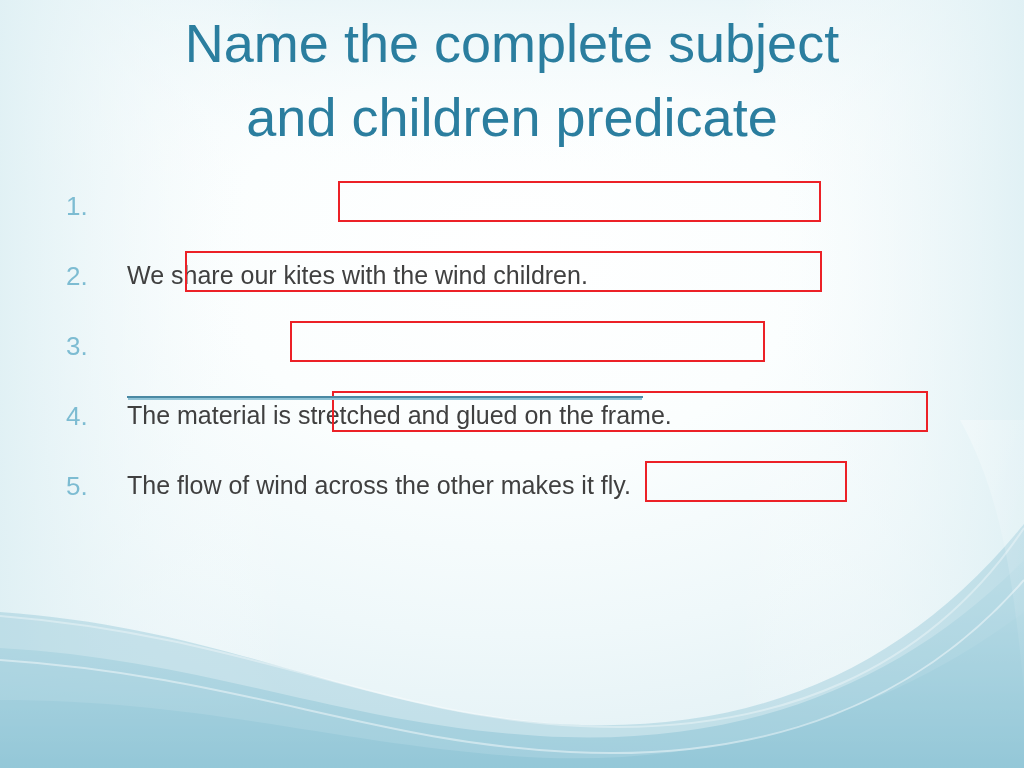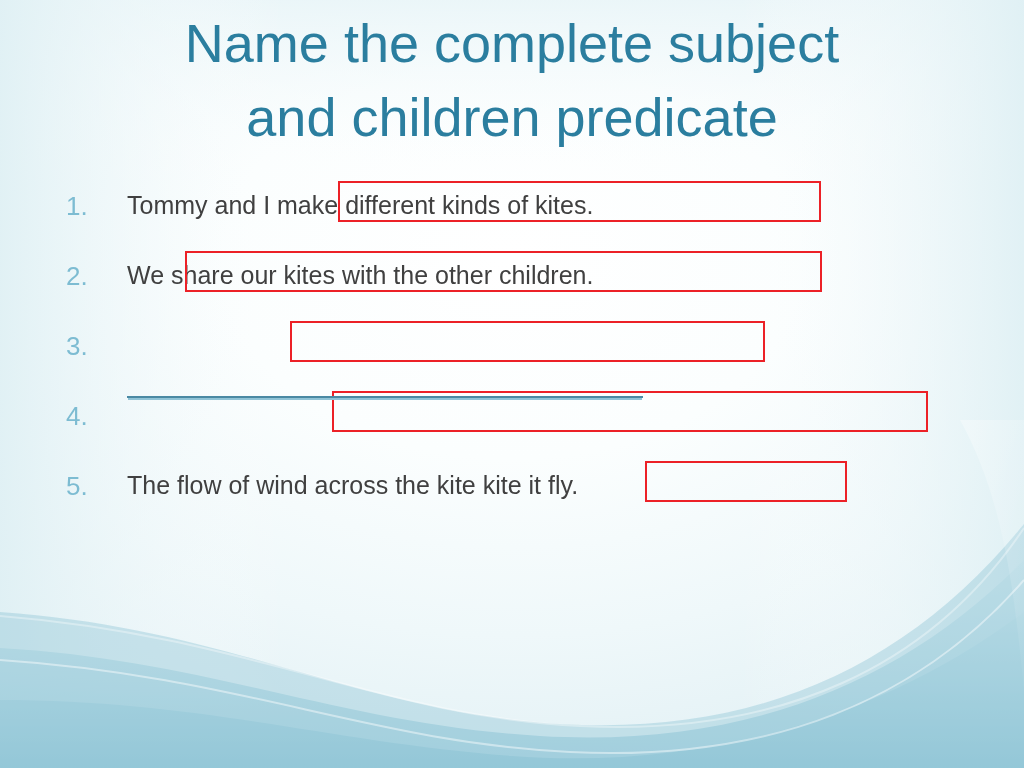--- a/index.html
+++ b/index.html
@@ -136,45 +136,45 @@
 
   <div class="title-block">
     <div class="title-line">Name the complete subject</div>
     <div class="title-line">and children predicate</div>
   </div>
 
   <div class="list">
 
     <div class="item">
       <span class="item-num">1.</span>
-      <span class="sentence">Tommy and I make different kinds of kites.</span>
       <span class="subject" style="left:127px; top:188px; width:206px;"></span>
       <span class="predicate-box" style="left:338px; top:3px; width:483px; height:41px;"></span>
     </div>
 
     <div class="item">
       <span class="item-num">2.</span>
-      <span class="sentence">We share our kites with the other children.</span>
+      <span class="sentence">We share our kites with the wind children.</span>
       <span class="subject" style="left:127px; top:118px; width:51px;"></span>
       <span class="predicate-box" style="left:185px; top:3px; width:637px; height:41px;"></span>
     </div>
 
     <div class="item">
       <span class="item-num">3.</span>
       <span class="subject" style="left:127px; top:48px; width:155px;"></span>
       <span class="predicate-box" style="left:290px; top:3px; width:475px; height:41px;"></span>
     </div>
 
     <div class="item">
       <span class="item-num">4.</span>
+      <span class="sentence">The material is stretched and glued on the frame.</span>
       <span class="subject" style="left:127px; top:-22px; width:203px;"></span>
       <span class="predicate-box" style="left:332px; top:3px; width:596px; height:41px;"></span>
     </div>
 
     <div class="item">
       <span class="item-num">5.</span>
-      <span class="sentence">The flow of wind across the kite kite it fly.</span>
+      <span class="sentence">The flow of wind across the other makes it fly.</span>
       <span class="subject" style="left:127px; top:-92px; width:516px;"></span>
       <span class="predicate-box" style="left:645px; top:3px; width:202px; height:41px;"></span>
     </div>
 
   </div>
 </div>
 
 </body></html>

